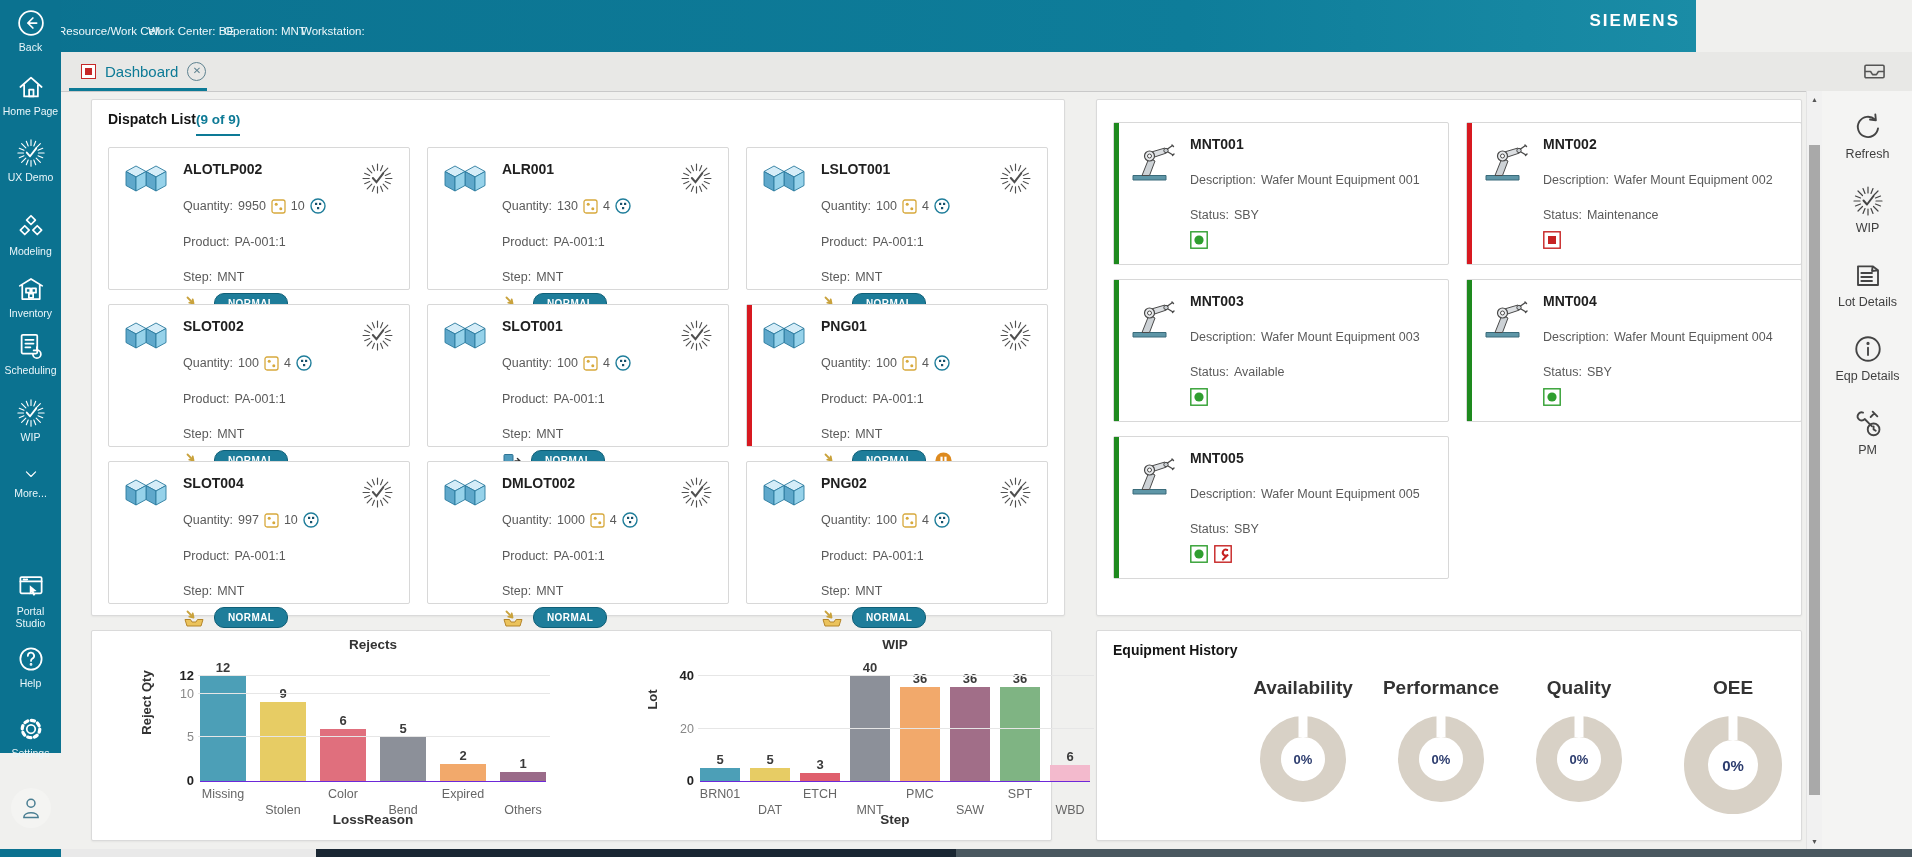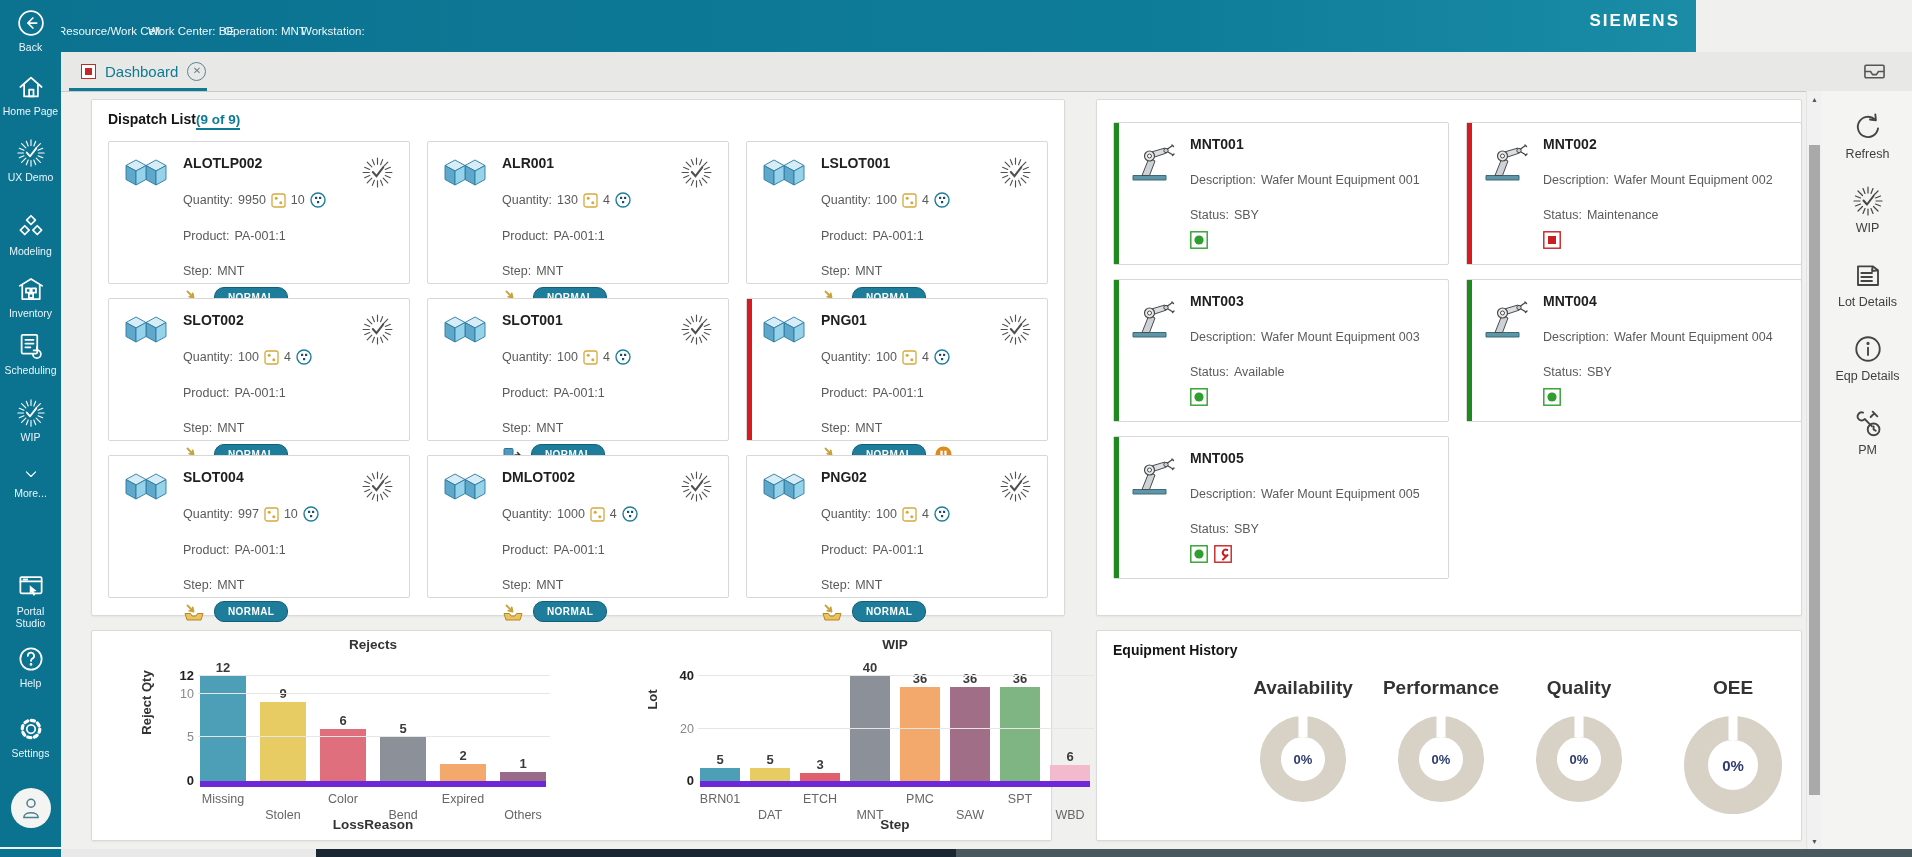--- a/index.html
+++ b/index.html
@@ -5,21 +5,21 @@
   html,body{margin:0;padding:0}
   body{width:1912px;height:857px;position:relative;overflow:hidden;
        font-family:"Liberation Sans",sans-serif;background:#F0F0EE;-webkit-font-smoothing:antialiased}
   svg{display:block}
   
   .topbar{position:absolute;left:0;top:0;width:1696px;height:52px;
           background:linear-gradient(90deg,#0B7290 0%,#0E7D9A 70%,#1A8CA6 100%)}
   .ctx-field{position:absolute;top:25px;font-size:11.5px;color:#EFF8FB;white-space:nowrap}
   .brand{position:absolute;right:16px;top:11px;font-size:17px;font-weight:bold;letter-spacing:2px;color:#fff}
   
-  .sidebar{position:absolute;left:0;top:0;width:61px;height:847px;background:#0B7290;z-index:5}
+  .sidebar{position:absolute;left:0;top:0;width:61px;height:753px;background:#0B7290;z-index:5}
   .side-item{position:absolute;left:0;width:61px;display:flex;flex-direction:column;align-items:center;gap:3px;cursor:pointer}
   .side-item .lbl{font-size:10.5px;color:#EAF6FA;text-align:center;line-height:12px;white-space:pre-line}
   .side-item svg{stroke:#fff;fill:none;stroke-width:1.4;stroke-linecap:round;stroke-linejoin:round}
   .avatar{position:absolute;left:11px;top:788px;width:40px;height:40px;border-radius:50%;background:#F4F4F2;
           display:flex;align-items:center;justify-content:center;cursor:pointer}
   .avatar svg{stroke:#4A7E92;fill:none;stroke-width:1.6}
   
   .tabbar{position:absolute;left:61px;top:52px;width:1851px;height:39px;background:#E8E8E6;border-bottom:1px solid #C9C9C9;z-index:4}
   .tab{position:absolute;left:14px;top:0;height:38px;display:flex;align-items:center;gap:9px;padding:0 6px;cursor:pointer}
   .tab-underline{position:absolute;left:8px;bottom:0;width:138px;height:3px;background:#0D7A96}
@@ -39,21 +39,21 @@
   
   .vscroll{position:absolute;left:1806px;top:91px;width:15px;height:758px;background:#F1F1F1;border-left:1px solid #E3E3E3;z-index:4}
   .vthumb{position:absolute;left:2px;top:54px;width:11px;height:650px;background:#A9A9A9;cursor:pointer}
   .varr{position:absolute;left:0;width:15px;text-align:center;font-size:7px;color:#555;cursor:pointer}
   .hstrip{position:absolute;top:849px;height:8px}
   
   .panel{position:absolute;background:#fff;border:1px solid #DADADA;border-radius:2px;
          box-shadow:0 1px 2px rgba(0,0,0,.05);box-sizing:border-box;padding:11px 16px}
   .ptitle{display:flex;align-items:baseline;}
   .ptitle .t{font-size:14px;font-weight:bold;color:#141414}
-  .ptitle .cnt{font-size:13.5px;font-weight:bold;color:#0D7A96;border-bottom:2px solid #0D7A96;cursor:pointer;padding-bottom:1px}
+  .ptitle .cnt{font-size:13.5px;font-weight:bold;color:#0D7A96;border-bottom:2px solid #0D7A96;cursor:pointer;padding-bottom:7px}
   
   .cards3{display:grid;grid-template-columns:repeat(3,302px);gap:14px 17px;margin-top:11px}
   .cards2{display:grid;grid-template-columns:repeat(2,336px);gap:14px 17px;margin-top:11px}
   .card{position:relative;height:143px;background:#fff;border:1px solid #D8D8D8;border-radius:2px;box-sizing:border-box;cursor:pointer}
   .edge{position:absolute;left:0;top:0;bottom:0;width:5px}
   .edge.red{background:#D71920}.edge.green{background:#1E8A1E}
   .lot-ico{position:absolute;left:16px;top:17px}
   .eq-ico{position:absolute;left:13px;top:16px}
   .burst-act{position:absolute;right:15px;top:14px}
   .burst-act svg,.burst-dark{stroke:#4F4F4F;fill:none;stroke-width:1.6;stroke-linecap:round}
@@ -61,21 +61,21 @@
   .dcard .cbody{margin-left:74px}
   .cname{font-size:14px;font-weight:bold;color:#1F1F1F}
   .cline{margin-top:21px;font-size:12.5px;color:#5A5A5A;display:flex;align-items:center;gap:5px;white-space:nowrap}
   .badges{display:flex;align-items:center;gap:9px;margin-top:9px}
   .pill{display:inline-flex;align-items:center;height:19px;padding:0 13px;border-radius:10px;background:#1E7D9A;
         border:1px solid #0F5F77;color:#fff;font-size:10px;font-weight:bold;letter-spacing:.4px}
   .sicons{display:flex;gap:6px;margin-top:9px}
   
   .chart{position:absolute;top:6px}
   .chart .ctitle{font-weight:bold;font-size:13.5px;color:#333;text-align:center;margin-bottom:24px}
-  .plot{position:relative;height:105px;display:flex;align-items:flex-end;border-bottom:6px solid #6d28d9}
+  .plot{position:relative;height:105px;display:flex;align-items:flex-end;border-bottom:1px solid #6d28d9}
   .bcol{display:flex;flex-direction:column;align-items:center;justify-content:flex-end}
   .bcol .val{font-size:13px;font-weight:bold;color:#3A3A3A;margin-bottom:1px}
   .bar{width:100%}
   .gl{position:absolute;left:-2px;right:-4px;height:1px;background:#E6E6E6}
   .yt{position:absolute;left:-40px;width:34px;text-align:right}
   .yt.maj{font-size:13px;font-weight:bold;color:#222}
   .yt.min{font-size:12.5px;color:#888}
   .ytl{position:absolute;font-weight:bold;font-size:13px;color:#333;white-space:nowrap;transform:rotate(-90deg)}
   .xls{display:flex;margin-top:5px;height:38px}
   .xls .cell{display:flex;justify-content:center}

